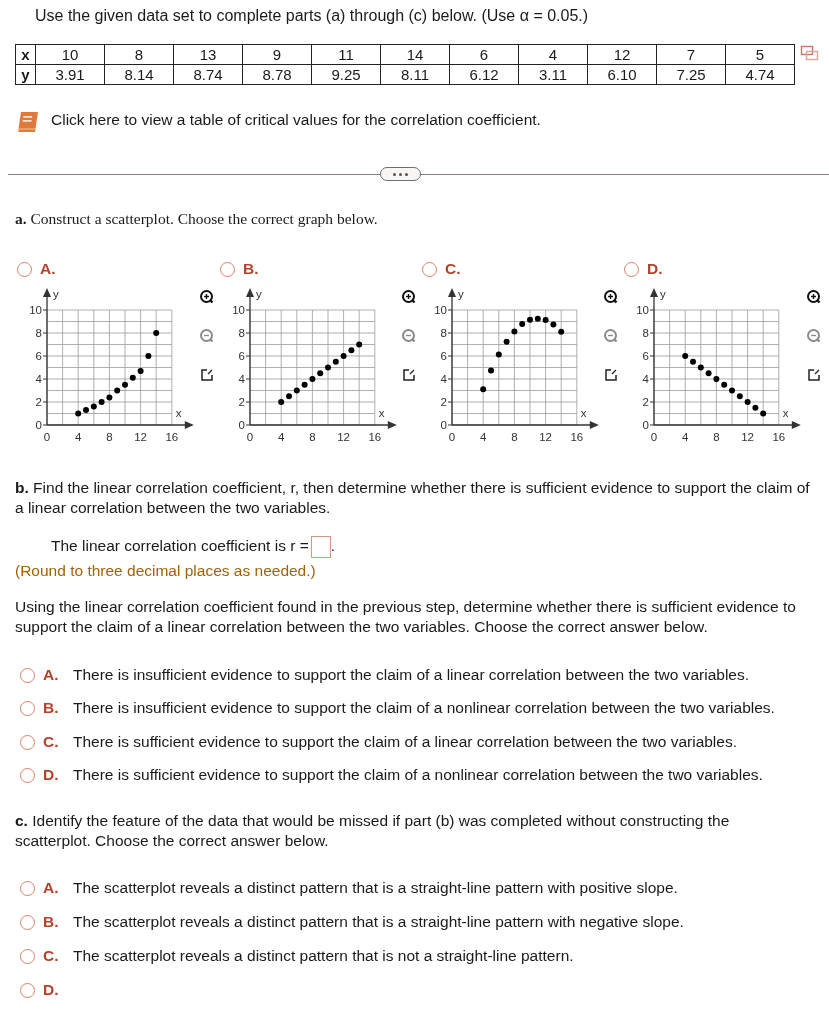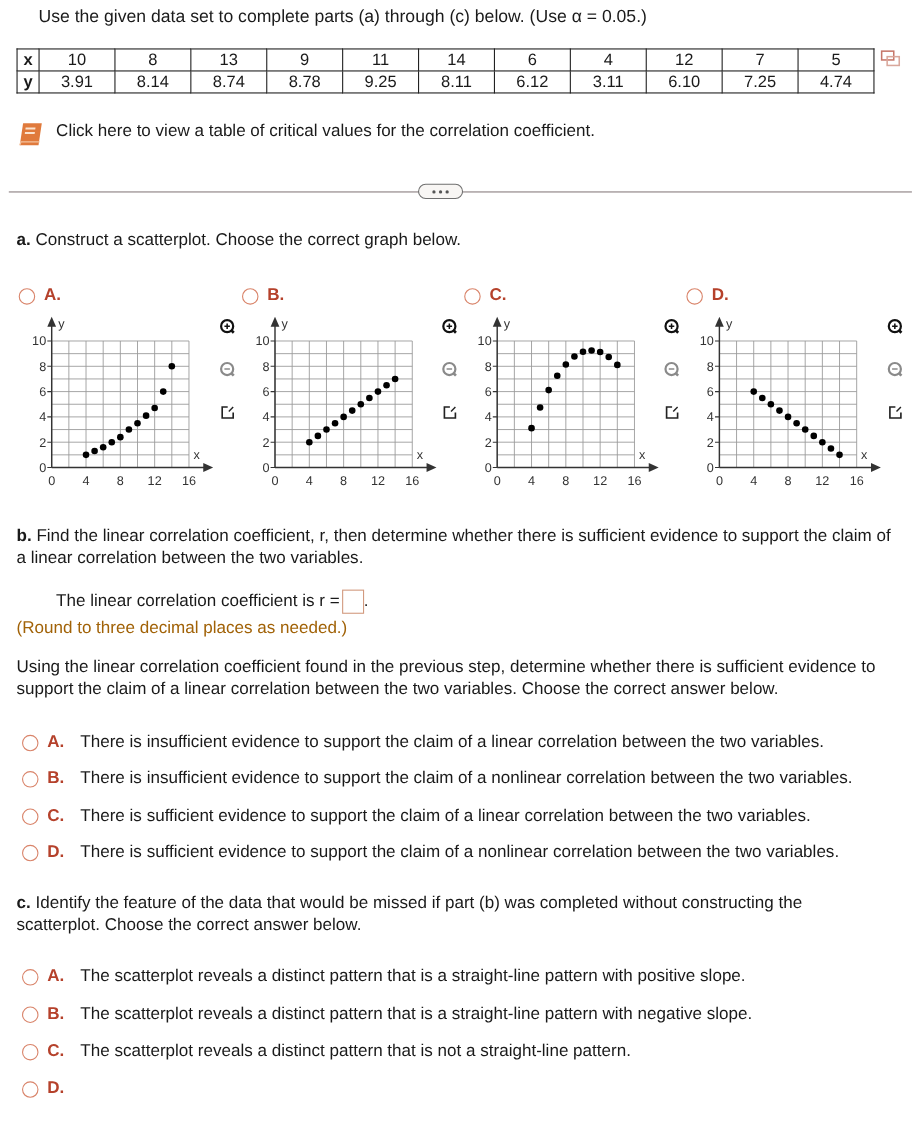--- a/index.html
+++ b/index.html
@@ -110,21 +110,21 @@
   <span>Click here to view a table of critical values for the correlation coefficient.</span>
 </div>
 
 <div class="abs divider"></div>
 <div class="abs more-btn">
   <span></span>
     <span></span>
     <span></span>
 </div>
 
-<div class="abs section" style="top:209px;">
+<div class="abs section" style="top:209px;font-family:Liberation Serif, serif;">
   <b>a.</b>
   <span>Construct a scatterplot. Choose the correct graph below.</span>
 </div>
 
 <div class="abs graph-opt" style="left:17px; top:260px;">
   <span class="radio"></span>
   <span class="opt-letter">A.</span>
 </div>
 <div class="abs graph-opt" style="left:220px; top:260px;">
   <span class="radio"></span>

